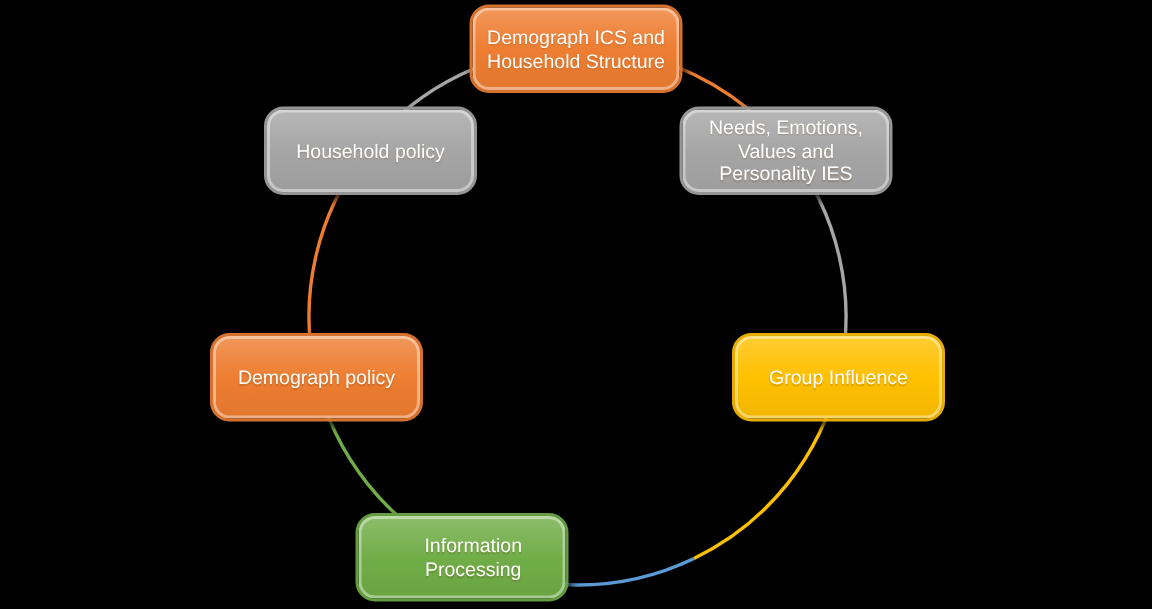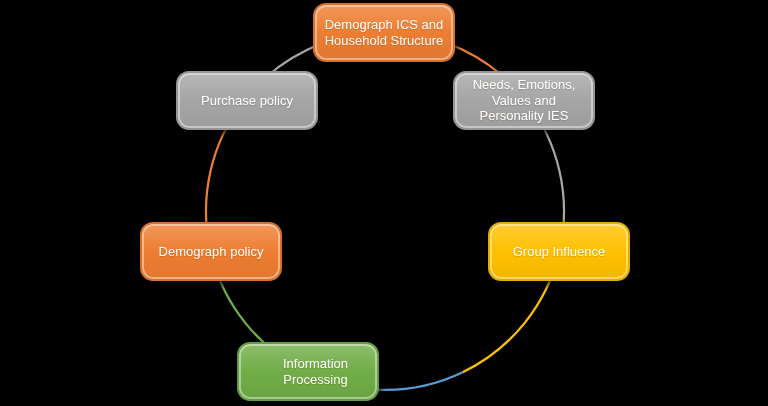--- a/index.html
+++ b/index.html
@@ -60,16 +60,16 @@
   <div class="node n4" style="background: linear-gradient(rgb(141, 189, 108) 0%, rgb(112, 173, 71) 52%, rgb(106, 164, 67) 100%); border: 2px solid rgb(101, 156, 64); box-shadow: rgba(255, 255, 255, 0.42) 0px 0px 0px 2px inset, rgba(0, 0, 0, 0.8) 2px 3px 6px; padding-left: 23px;">
     <div class="label">Information
 Processing</div>
   </div>
 
   <div class="node n5" style="background: linear-gradient(rgb(241, 151, 90) 0%, rgb(237, 125, 49) 52%, rgb(225, 119, 47) 100%); border: 2px solid rgb(213, 113, 44); box-shadow: rgba(255, 255, 255, 0.42) 0px 0px 0px 2px inset, rgba(0, 0, 0, 0.8) 2px 3px 6px;">
     <div class="label">Demograph policy</div>
   </div>
 
   <div class="node n6" style="background: linear-gradient(rgb(183, 183, 183) 0%, rgb(165, 165, 165) 52%, rgb(157, 157, 157) 100%); border: 2px solid rgb(149, 149, 149); box-shadow: rgba(255, 255, 255, 0.42) 0px 0px 0px 2px inset, rgba(0, 0, 0, 0.8) 2px 3px 6px;">
-    <div class="label">Purchase policy</div>
+    <div class="label">Household policy</div>
   </div>
 
 </div>
 
 </body></html>

